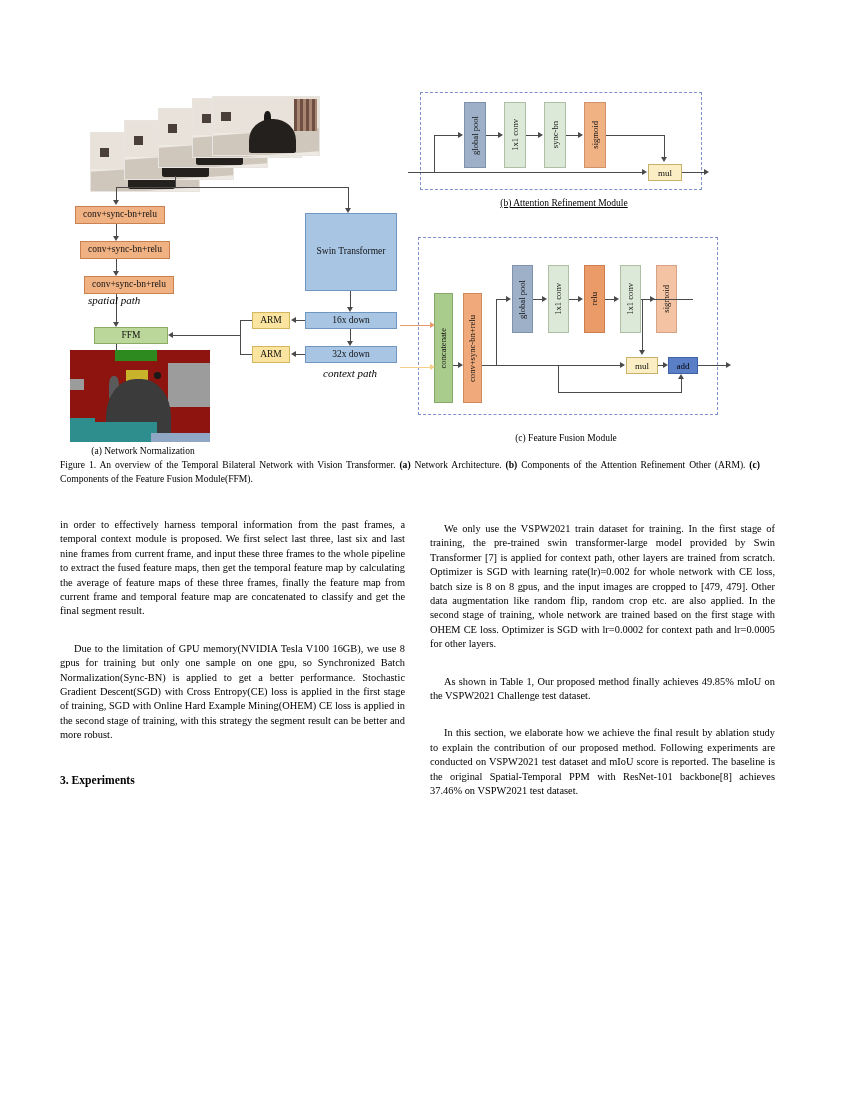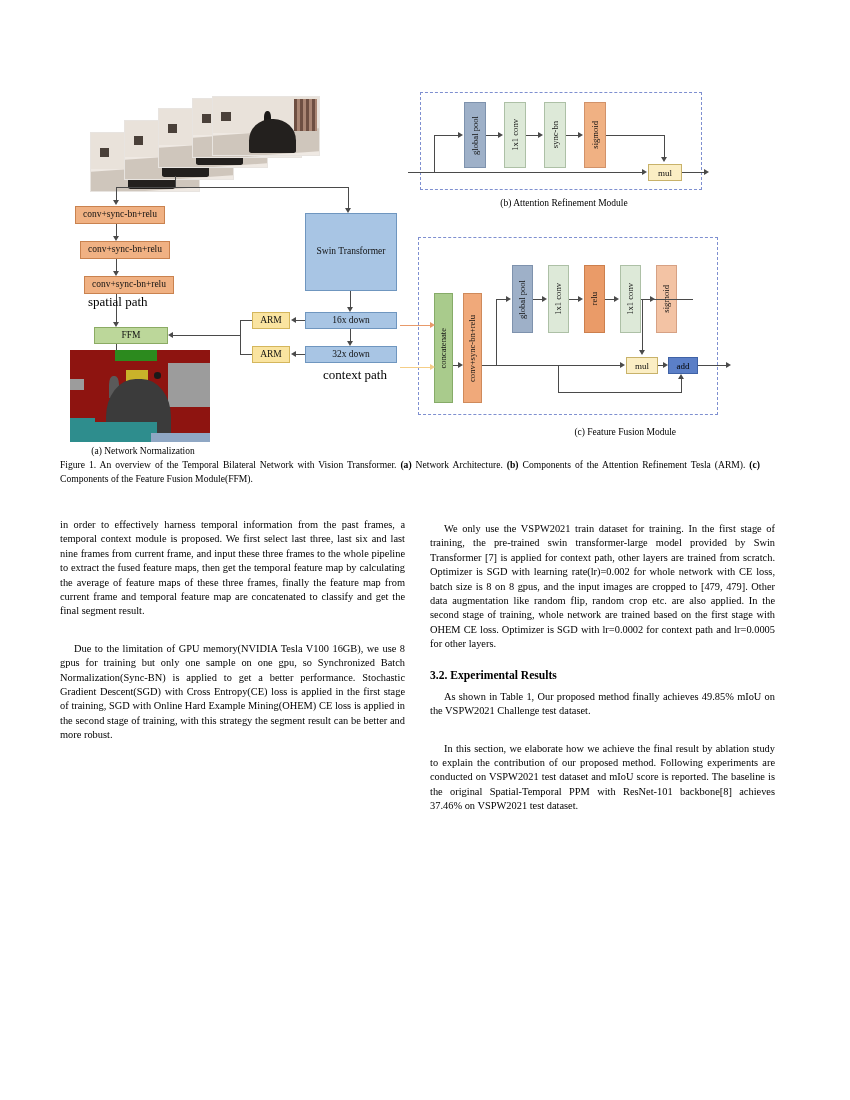--- a/index.html
+++ b/index.html
@@ -87,21 +87,21 @@
     line-height: 1;
     white-space: nowrap;
   }
   .nbox.conv  { background:#f0b183; border-color:#c9824f; }
   .nbox.swin  { background:#a8c5e4; border-color:#6f96bf; }
   .nbox.down  { background:#a8c5e4; border-color:#6f96bf; }
   .nbox.ffm   { background:#bcd79a; border-color:#8bab63; }
   .nbox.tcm   { background:#9b7fd4; border-color:#7358b5; }
   .nbox.arm   { background:#fae4a0; border-color:#d4b65c; }
 
-  .cap-s { position:absolute; font-size:13px; white-space:nowrap; }
+  .cap-s { position:absolute; font-size:11px; white-space:nowrap;font-style:italic; }
 
   
   .ln { position:absolute; background:#4a4a4a; }
   .ln.h { height:1.4px; }
   .ln.v { width:1.4px; }
   .arw { position:absolute; width:0; height:0; }
   .arw.down  { border-left:3.2px solid transparent; border-right:3.2px solid transparent; border-top:5px solid #4a4a4a; }
   .arw.left  { border-top:3.2px solid transparent; border-bottom:3.2px solid transparent; border-right:5px solid #4a4a4a; }
   .arw.right { border-top:3.2px solid transparent; border-bottom:3.2px solid transparent; border-left:5px solid #4a4a4a; }
 
@@ -352,21 +352,21 @@
       <div class="ln h" style="left:158px; top:47px; width:14px;"></div>
       <div class="arw right" style="left:170px; top:44px;"></div>
 
       <div class="ln h" style="left:198px; top:47px; width:59px;"></div>
       <div class="ln v" style="left:256px; top:47px; height:22px;"></div>
       <div class="arw down" style="left:253px; top:69px;"></div>
 
       <div class="ln h" style="left:274px; top:84px; width:24px;"></div>
       <div class="arw right" style="left:296px; top:81px;"></div>
 
-      <div class="fig-sublabel" style="left:38px; top:110px; width:236px;">(b) Attention Refinement Module</div>
+      <div class="fig-sublabel" style="left:38px; top:110px; width:236px;text-decoration:underline;">(b) Attention Refinement Module</div>
     </div>
 
     <div class="panel-c">
       <div class="dashbox" style="left:10px; top:4px; width:300px; height:178px;"></div>
 
       <div class="vbox cat" style="left:26px; top:60px; width:19px; height:110px;">
         <span>concatenate</span>
       </div>
       <div class="vbox cbr" style="left:55px; top:60px; width:19px; height:110px;">
         <span>conv+sync-bn+relu</span>
@@ -429,42 +429,42 @@
       <div class="ln h" style="left:150px; top:159px; width:124px;"></div>
       <div class="ln v" style="left:273px; top:144px; height:16px;"></div>
       <div class="arw down" style="left:270px; top:141px; transform:rotate(180deg);"></div>
 
       <div class="ln h" style="left:250px; top:132px; width:6px;"></div>
       <div class="arw right" style="left:255px; top:129px;"></div>
 
       <div class="ln h" style="left:290px; top:132px; width:30px;"></div>
       <div class="arw right" style="left:318px; top:129px;"></div>
 
-      <div class="fig-sublabel" style="left:48px; top:194px; width:220px;text-align:right;">(c) Feature Fusion Module</div>
+      <div class="fig-sublabel" style="left:48px; top:200px; width:220px;">(c) Feature Fusion Module</div>
     </div>
   </div>
 
   <div class="caption">
-    <span>Figure 1. An overview of the Temporal Bilateral Network with Vision Transformer. </span><b>(a)</b><span> Network Architecture. </span><b>(b)</b><span> Components of the Attention Refinement Tesla (ARM). </span><b>(c)</b><span> Components of the Feature Fusion Module(FFM).</span>
+    <span>Figure 1. An overview of the Temporal Bilateral Network with Vision Transformer. </span><b>(a)</b><span> Network Architecture. </span><b>(b)</b><span> Components of the Attention Refinement Other (ARM). </span><b>(c)</b><span> Components of the Feature Fusion Module(FFM).</span>
   </div>
 
   <div class="col left">
     <p class="noind">in order to effectively harness temporal information from the past frames, a temporal context module is proposed. We first select last three, last six and last nine frames from current frame, and input these three frames to the whole pipeline to extract the fused feature maps, then get the temporal feature map by calculating the average of feature maps of these three frames, finally the feature map from current frame and temporal feature map are concatenated to classify and get the final segment result.</p>
     <div class="sp-before-h"></div>
     <div class="sp-after-h"></div>
     <p>Due to the limitation of GPU memory(NVIDIA Tesla V100 16GB), we use 8 gpus for training but only one sample on one gpu, so Synchronized Batch Normalization(Sync-BN) is applied to get a better performance. Stochastic Gradient Descent(SGD) with Cross Entropy(CE) loss is applied in the first stage of training, SGD with Online Hard Example Mining(OHEM) CE loss is applied in the second stage of training, with this strategy the segment result can be better and more robust.</p>
     <div class="sp-big"></div>
+    <h2>3. Experiments</h2>
     <div class="sp-after-h"></div>
   </div>
 
   <div class="col right">
     <div class="sp-after-h"></div>
     <p>We only use the VSPW2021 train dataset for training. In the first stage of training, the pre-trained swin transformer-large model provided by Swin Transformer [7] is applied for context path, other layers are trained from scratch. Optimizer is SGD with learning rate(lr)=0.002 for whole network with CE loss, batch size is 8 on 8 gpus, and the input images are cropped to [479, 479]. Other data augmentation like random flip, random crop etc. are also applied. In the second stage of training, whole network are trained based on the first stage with OHEM CE loss. Optimizer is SGD with lr=0.0002 for context path and lr=0.0005 for other layers.</p>
     <div class="sp-before-h"></div>
-    <h2>3.2. Experimental Results</h2>
     <div class="sp-after-h"></div>
     <p>As shown in Table 1, Our proposed method finally achieves 49.85% mIoU on the VSPW2021 Challenge test dataset.</p>
     <div class="sp-before-h"></div>
     <div class="sp-after-h"></div>
     <p>In this section, we elaborate how we achieve the final result by ablation study to explain the contribution of our proposed method. Following experiments are conducted on VSPW2021 test dataset and mIoU score is reported. The baseline is the original Spatial-Temporal PPM with ResNet-101 backbone[8] achieves 37.46% on VSPW2021 test dataset.</p>
   </div>
 
 </div>
 
 </body></html>

